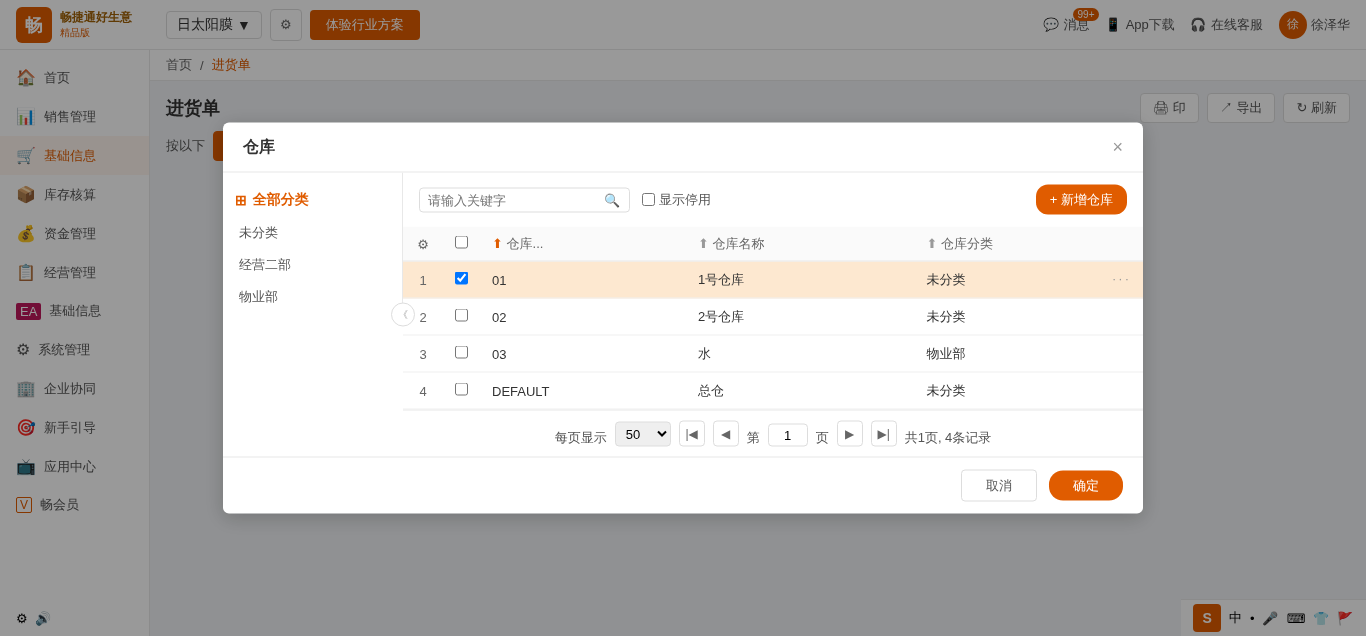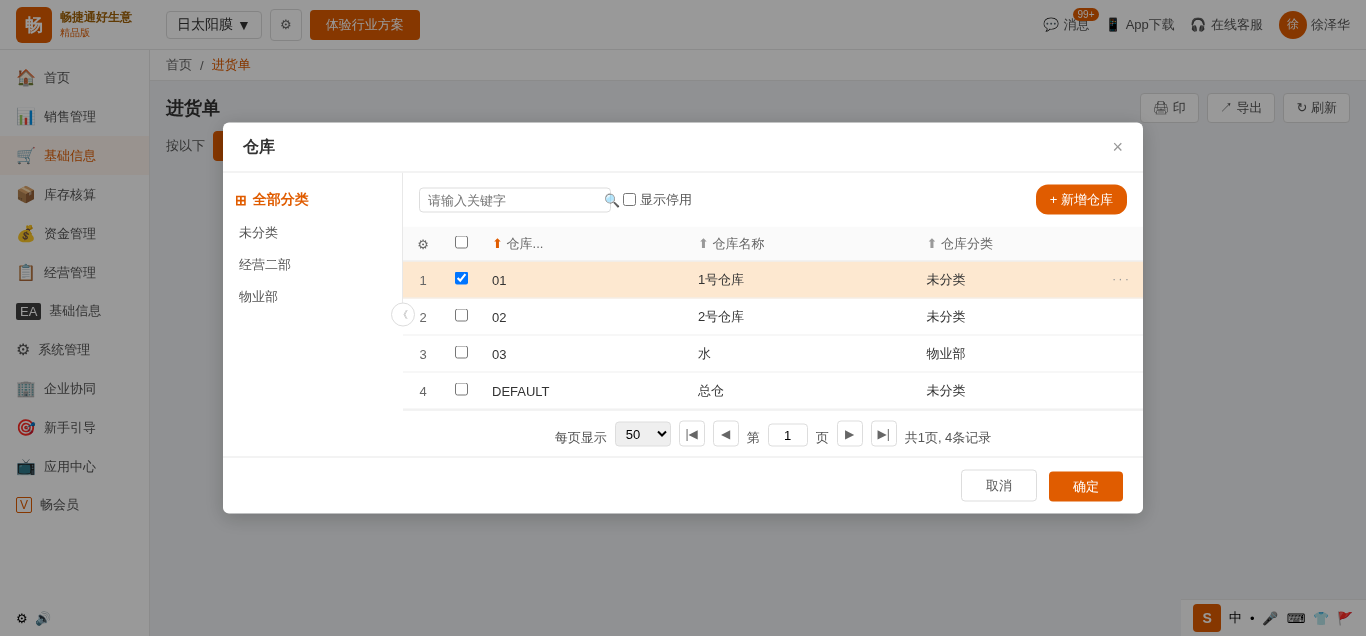--- a/index.html
+++ b/index.html
@@ -164,21 +164,21 @@
     .right-panel { flex: 1; display: flex; flex-direction: column; overflow: hidden; }
 
     
     .search-bar {
       padding: 12px 16px;
       display: flex; align-items: center; gap: 12px;
     }
     .search-input-wrap {
       display: flex; align-items: center;
       border: 1px solid #ddd; border-radius: 4px;
-      padding: 4px 8px; width: 192px; background: #fff;
+      padding: 4px 8px; width: 211px; background: #fff;
     }
     .search-input-wrap input {
       border: none; outline: none; font-size: 13px; color: #999;
       width: 180px; background: transparent;
     }
     .search-icon { color: #999; cursor: pointer; }
     .checkbox-label { display: flex; gap: 4px; font-size: 13px; color: #555; cursor: pointer; }
     .add-btn {
       margin-left: auto;
       background: #e05c00; color: white; border: none;
@@ -222,28 +222,28 @@
     }
     .page-input {
       width: 40px; border: 1px solid #ddd; border-radius: 4px;
       text-align: center; padding: 3px 4px; font-size: 13px;
     }
 
     
     .modal-footer {
       padding: 12px 20px;
       border-top: 1px solid #e8e8e8;
-      display: flex; align-items: flex-end; justify-content: flex-end; gap: 12px;
+      display: flex; align-items: center; justify-content: flex-end; gap: 12px;
     }
     .cancel-btn {
       padding: 6px 24px; border: 1px solid #ddd; border-radius: 4px;
       background: #fff; cursor: pointer; font-size: 13px; color: #555;
     }
     .confirm-btn {
-      padding: 6px 24px; border: none; border-radius: 4px;
+      padding: 6px 24px; border: none; border-radius: 14px;
       background: #e05c00; color: white; cursor: pointer; font-size: 13px;
     }
 
     
     .bottom-taskbar {
       position: fixed; bottom: 0; right: 0;
       display: flex; align-items: center; gap: 8px;
       padding: 4px 12px; background: rgba(255,255,255,0.9);
       border-top: 1px solid #e8e8e8; z-index: 50;
     }
@@ -316,21 +316,21 @@
     </div>
     <div class="sidebar-item">
       <span class="icon">💰</span>
       <span>资金管理</span>
     </div>
     <div class="sidebar-item">
       <span class="icon">📋</span>
       <span>经营管理</span>
     </div>
     <div class="sidebar-item">
-      <span class="icon" style="font-size:13px;background:#404040;color:white;padding:1px 4px;border-radius:2px;">EA</span>
+      <span class="icon" style="font-size:13px;background:#be185d;color:white;padding:1px 4px;border-radius:2px;">EA</span>
       <span>基础信息</span>
     </div>
     <div class="sidebar-item">
       <span class="icon">⚙</span>
       <span>系统管理</span>
     </div>
     <div class="sidebar-item">
       <span class="icon">🏢</span>
       <span>企业协同</span>
     </div>

